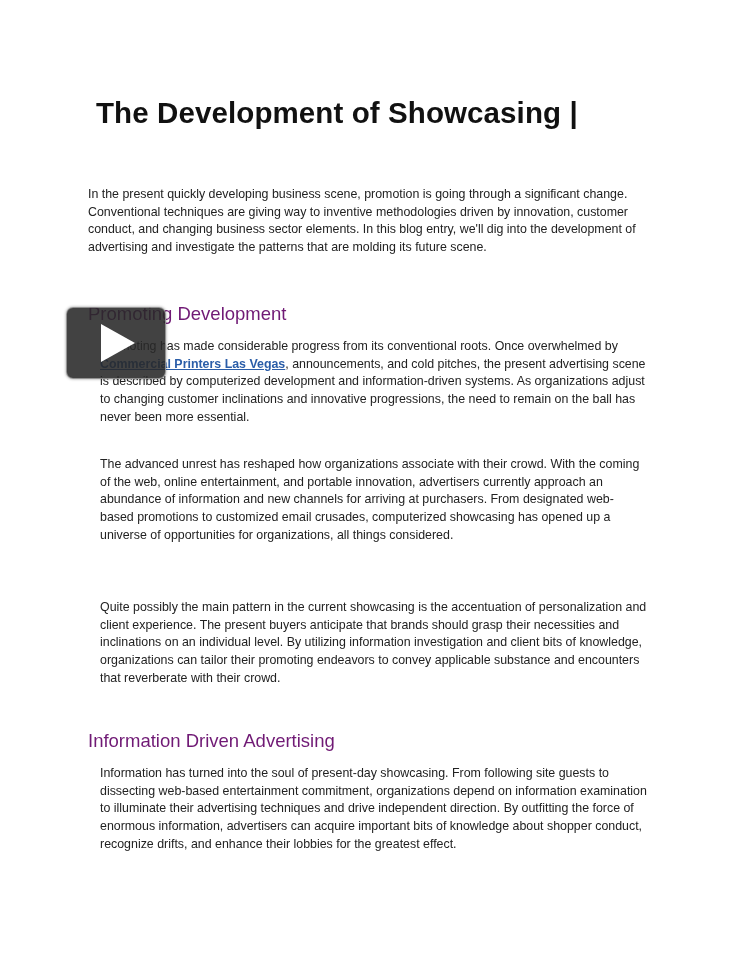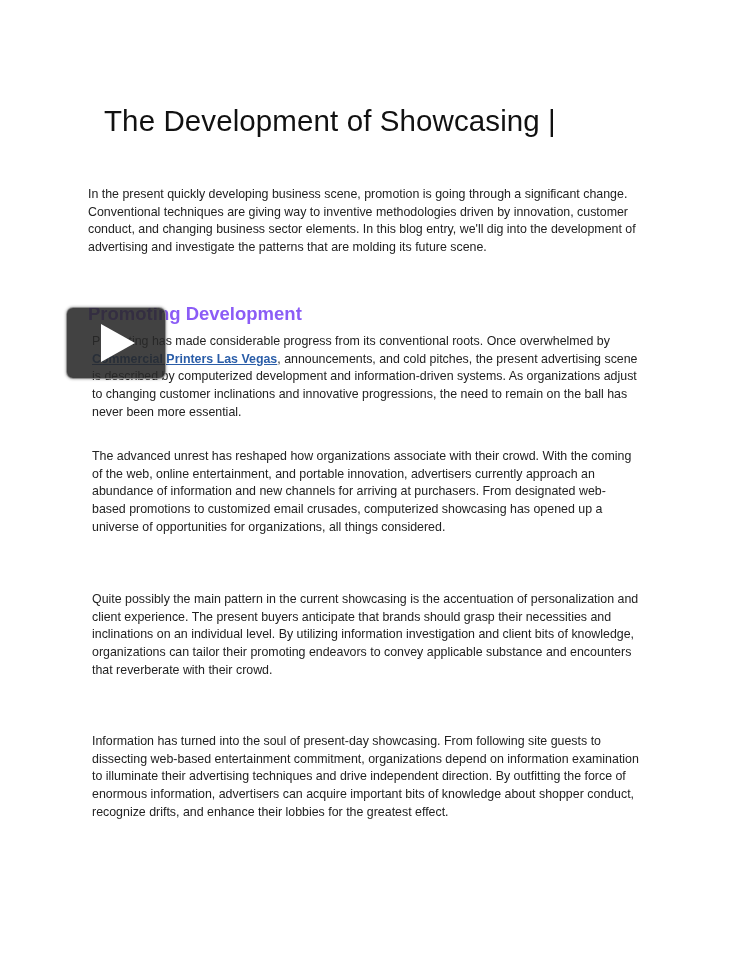--- a/index.html
+++ b/index.html
@@ -17,40 +17,40 @@
     }
     .page {
       position: absolute;
       left: 88px;
       top: 84px;
       width: 560px;
     }
     .title {
       font-size: 29.5px;
       line-height: 42px;
-      font-weight: normal;
-      margin: 16px;
+      font-weight: bold;
+      margin: 8px;
       color: #111111;
       letter-spacing: 0.1px;
     }
     .intro {
       margin: 22px 0 0 0;
     }
     p.body {
       font-size: 12.4px;
       line-height: 17.7px;
-      margin: 4px;
+      margin: 12px;
       color: #222222;
     }
     h2.section {
       font-size: 18.5px;
       line-height: 24px;
-      font-weight: bold;
+      font-weight: normal;
       margin: 0 0 7px 0;
-      color: #8b5cf6;
+      color: #701a75;
     }
     .section-block { position: absolute; left: 0; width: 560px; }
     a.link {
       color: #2a5da8;
       font-weight: bold;
       text-decoration: underline;
     }
     .play-overlay {
       position: absolute;
       left: 66px;
@@ -91,19 +91,20 @@
 
   <div class="section-block" style="top:360px;">
     <p class="body" style="width:540px;">The advanced unrest has reshaped how organizations associate with their crowd. With the coming of the web, online entertainment, and portable innovation, advertisers currently approach an abundance of information and new channels for arriving at purchasers. From designated web-based promotions to customized email crusades, computerized showcasing has opened up a universe of opportunities for organizations, all things considered.</p>
   </div>
 
   <div class="section-block" style="top:503px;">
     <p class="body" style="width:556px;">Quite possibly the main pattern in the current showcasing is the accentuation of personalization and client experience. The present buyers anticipate that brands should grasp their necessities and inclinations on an individual level. By utilizing information investigation and client bits of knowledge, organizations can tailor their promoting endeavors to convey applicable substance and encounters that reverberate with their crowd.</p>
   </div>
 
   <div class="section-block" style="top:645px;">
+    <h2 class="section">Information Driven Advertising</h2>
     <p class="body" style="width:556px;">Information has turned into the soul of present-day showcasing. From following site guests to dissecting web-based entertainment commitment, organizations depend on information examination to illuminate their advertising techniques and drive independent direction. By outfitting the force of enormous information, advertisers can acquire important bits of knowledge about shopper conduct, recognize drifts, and enhance their lobbies for the greatest effect.</p>
   </div>
 </div>
 
 <div class="play-overlay">
   <div class="tri"></div>
 </div>
 
 </body></html>

